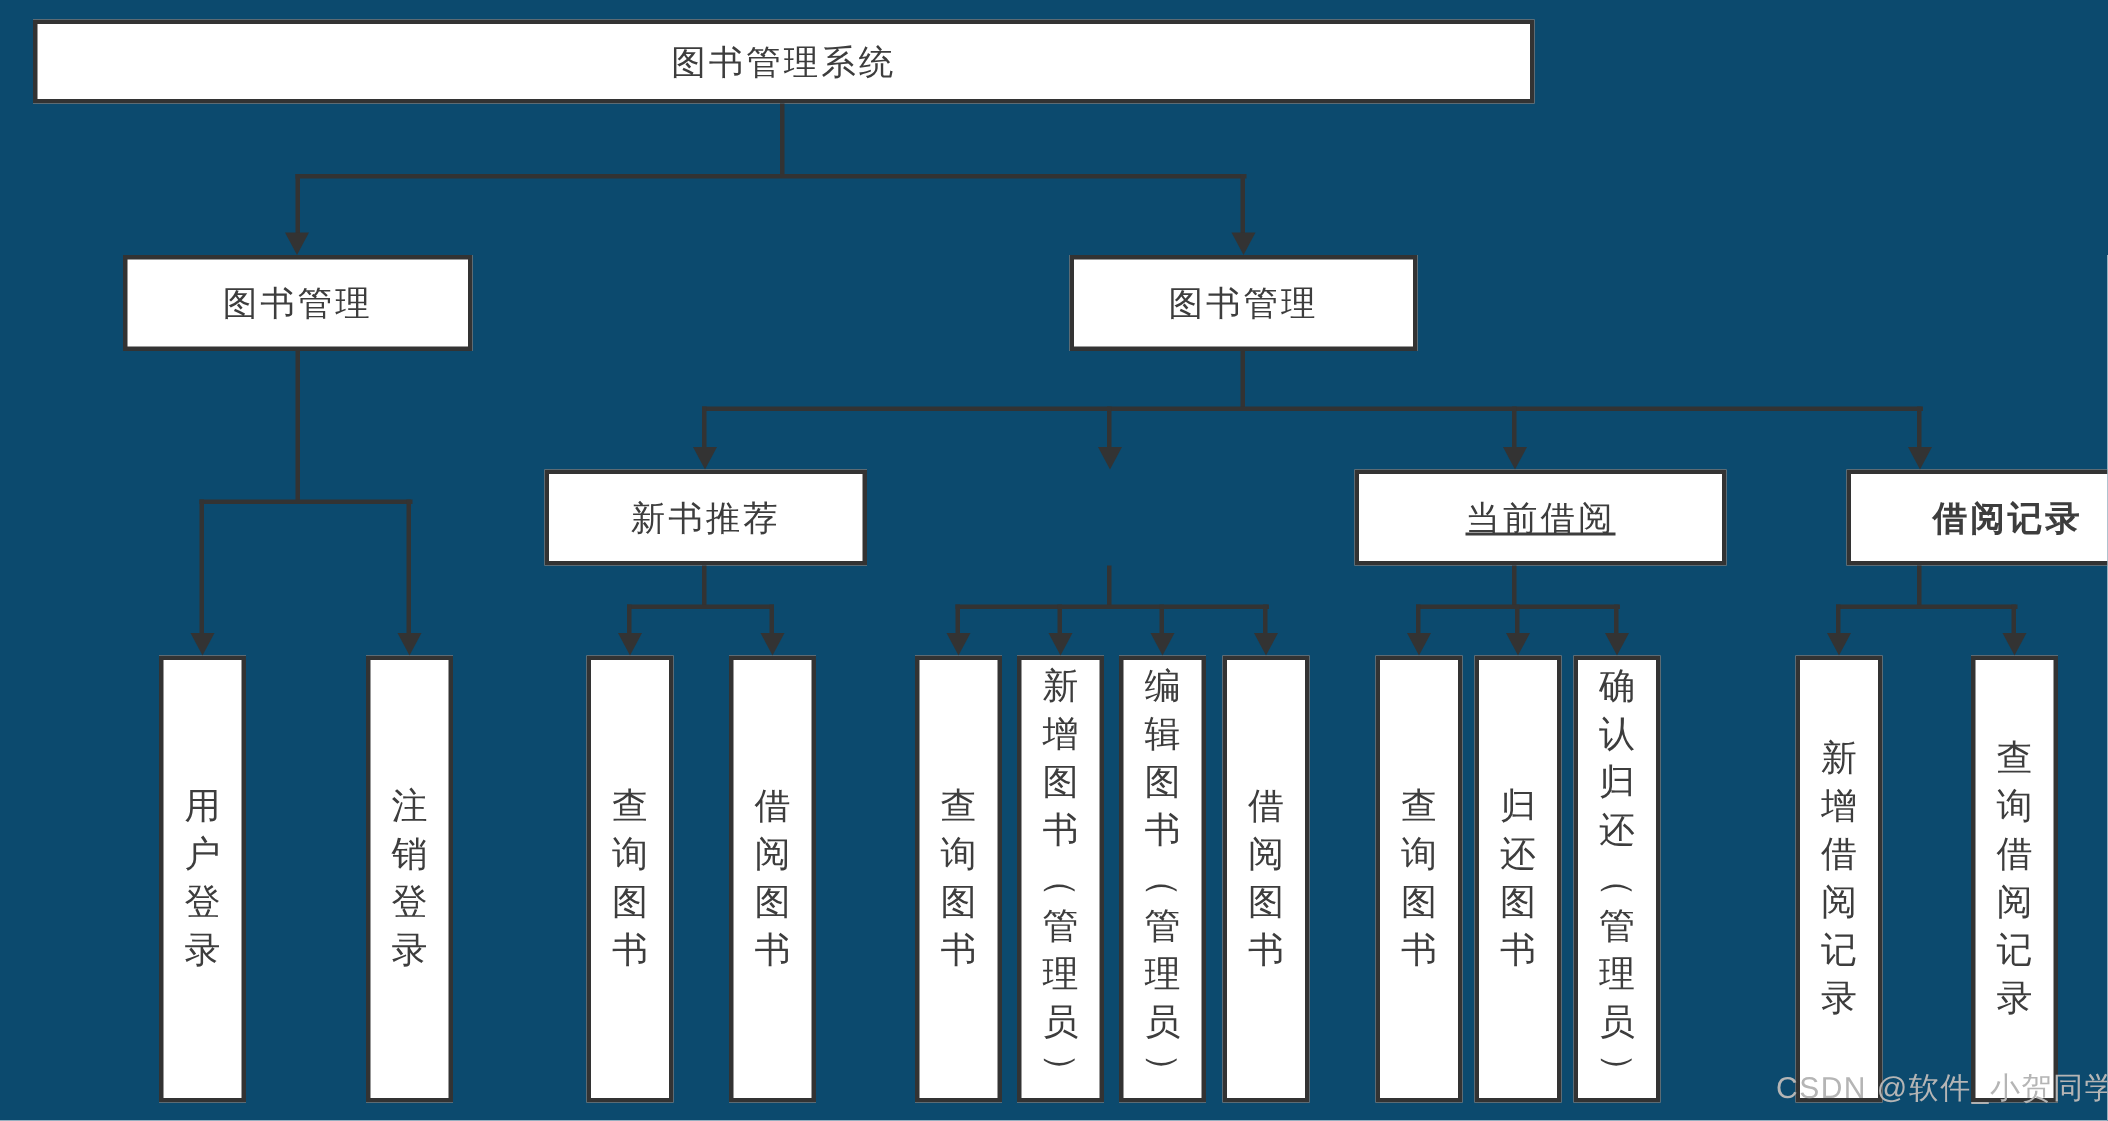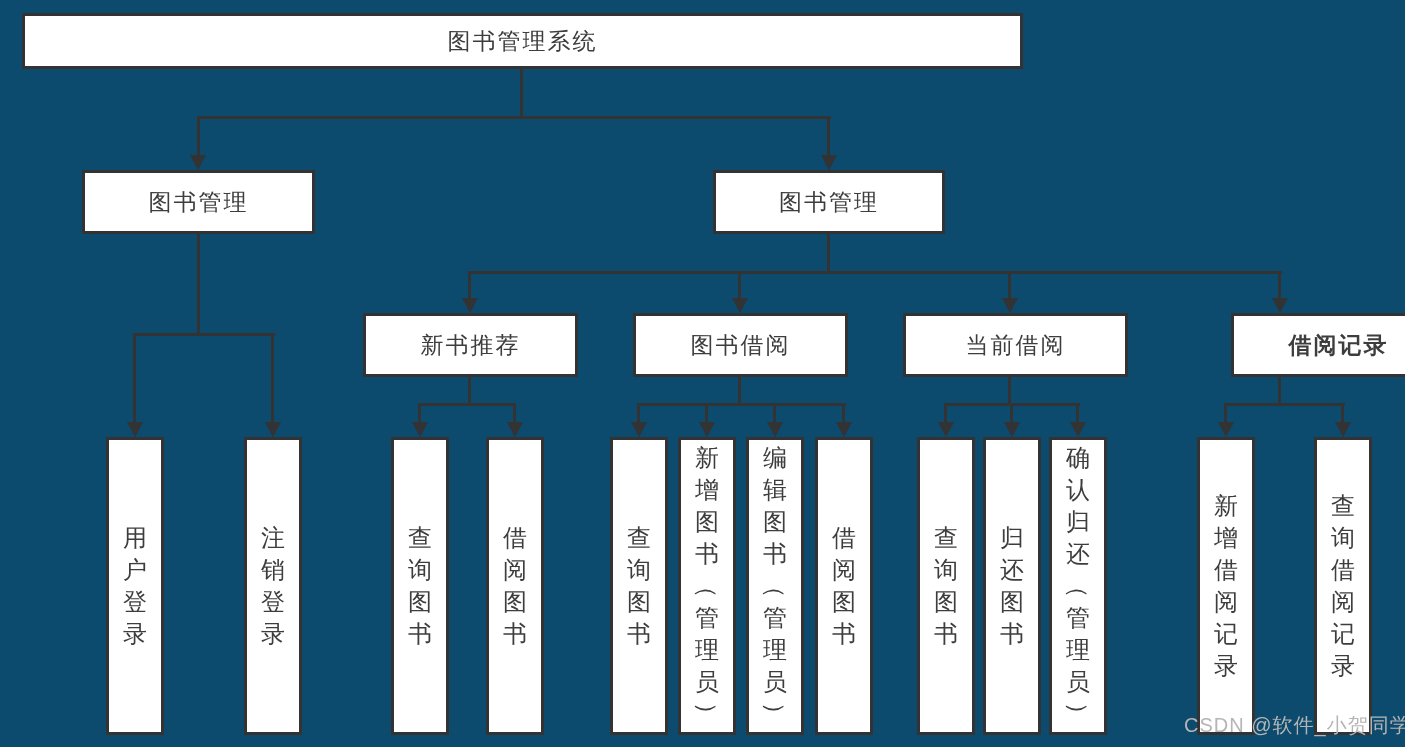--- a/index.html
+++ b/index.html
@@ -54,23 +54,22 @@
 <div class="stage">
 
   <div class="box hbox" style="left:22px;top:13px;width:1001px;height:56px;">图书管理系统</div>
 
   <div class="box hbox" style="left:82px;top:170px;width:233px;height:64px;">图书管理</div>
 
   <div class="box hbox" style="left:713px;top:170px;width:232px;height:64px;">图书管理</div>
 
   <div class="box hbox" style="left:363px;top:313px;width:215px;height:64px;text-align:center;">新书推荐</div>
 
-  <div class="box hbox" style="left:633px;top:313px;width:215px;height:64px;">图书借阅</div>
-
-  <div class="box hbox" style="left:903px;top:313px;width:225px;height:64px;">当前借阅</div>
+
+  <div class="box hbox" style="left:903px;top:313px;width:248px;height:64px;text-decoration:underline;">当前借阅</div>
 
   <div class="box hbox" style="left:1231px;top:313px;width:215px;height:64px;font-weight:bold;">借阅记录</div>
 
   <div class="box leaf" style="left:106px;top:437px;width:58px;height:298px;">
     <div class="v-text">
         <span>用</span>
         <span>户</span>
         <span>登</span>
         <span>录</span>
       </div>

